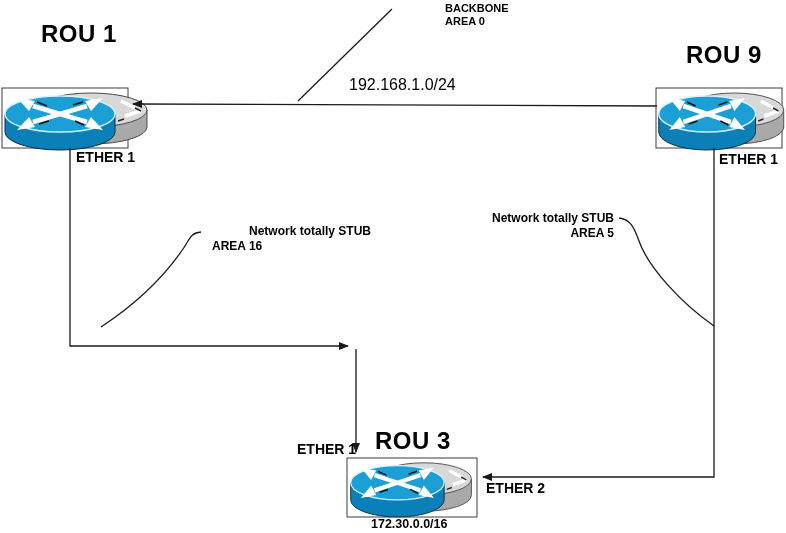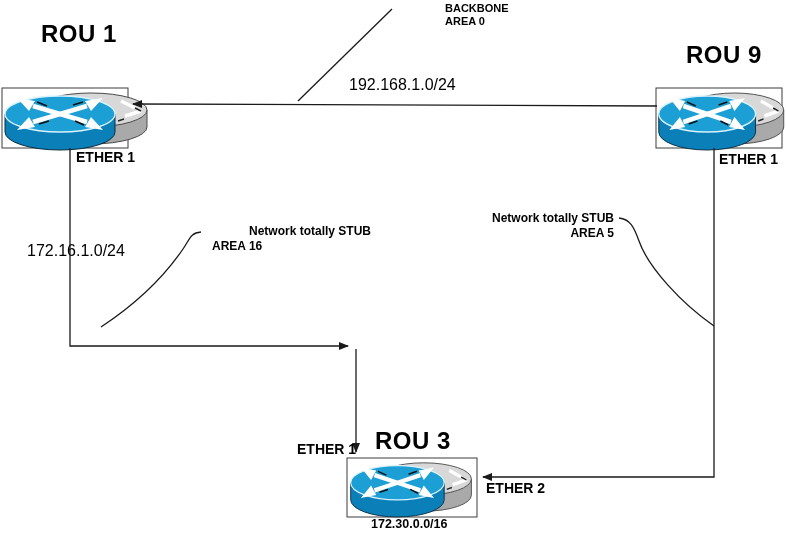--- a/index.html
+++ b/index.html
@@ -76,21 +76,20 @@
   <div class="lbl router-title" style="left:41px;top:20px;">ROU 1</div>
   <div class="lbl router-title" style="left:686px;top:41px;">ROU 9</div>
   <div class="lbl router-title" style="left:375px;top:427px;">ROU 3</div>
 
   <div class="lbl port" style="left:76px;top:149px;">ETHER 1</div>
   <div class="lbl port" style="left:719px;top:151px;">ETHER 1</div>
   <div class="lbl port" style="left:297px;top:441px;">ETHER 1</div>
   <div class="lbl port" style="left:486px;top:480px;">ETHER 2</div>
 
   <div class="lbl ip" style="left:341px;top:76px;margin-left:8px;">192.168.1.0/24</div>
-  <div class="lbl ip" style="left:27px;top:242px;">172.16.1.0/24</div>
   <div class="lbl net-caption" style="left:371px;top:517px;">172.30.0.0/16</div>
 
   <div class="lbl ann ann-backbone" style="left:397px;top:2px;">
     <span class="l">BACKBONE</span>
     <span class="l">AREA 0</span>
   </div>
   <div class="lbl ann" style="left:201px;top:224px;">
     <span class="l">Network totally STUB</span>
     <span class="l l2-indent">AREA 16</span>
   </div>

